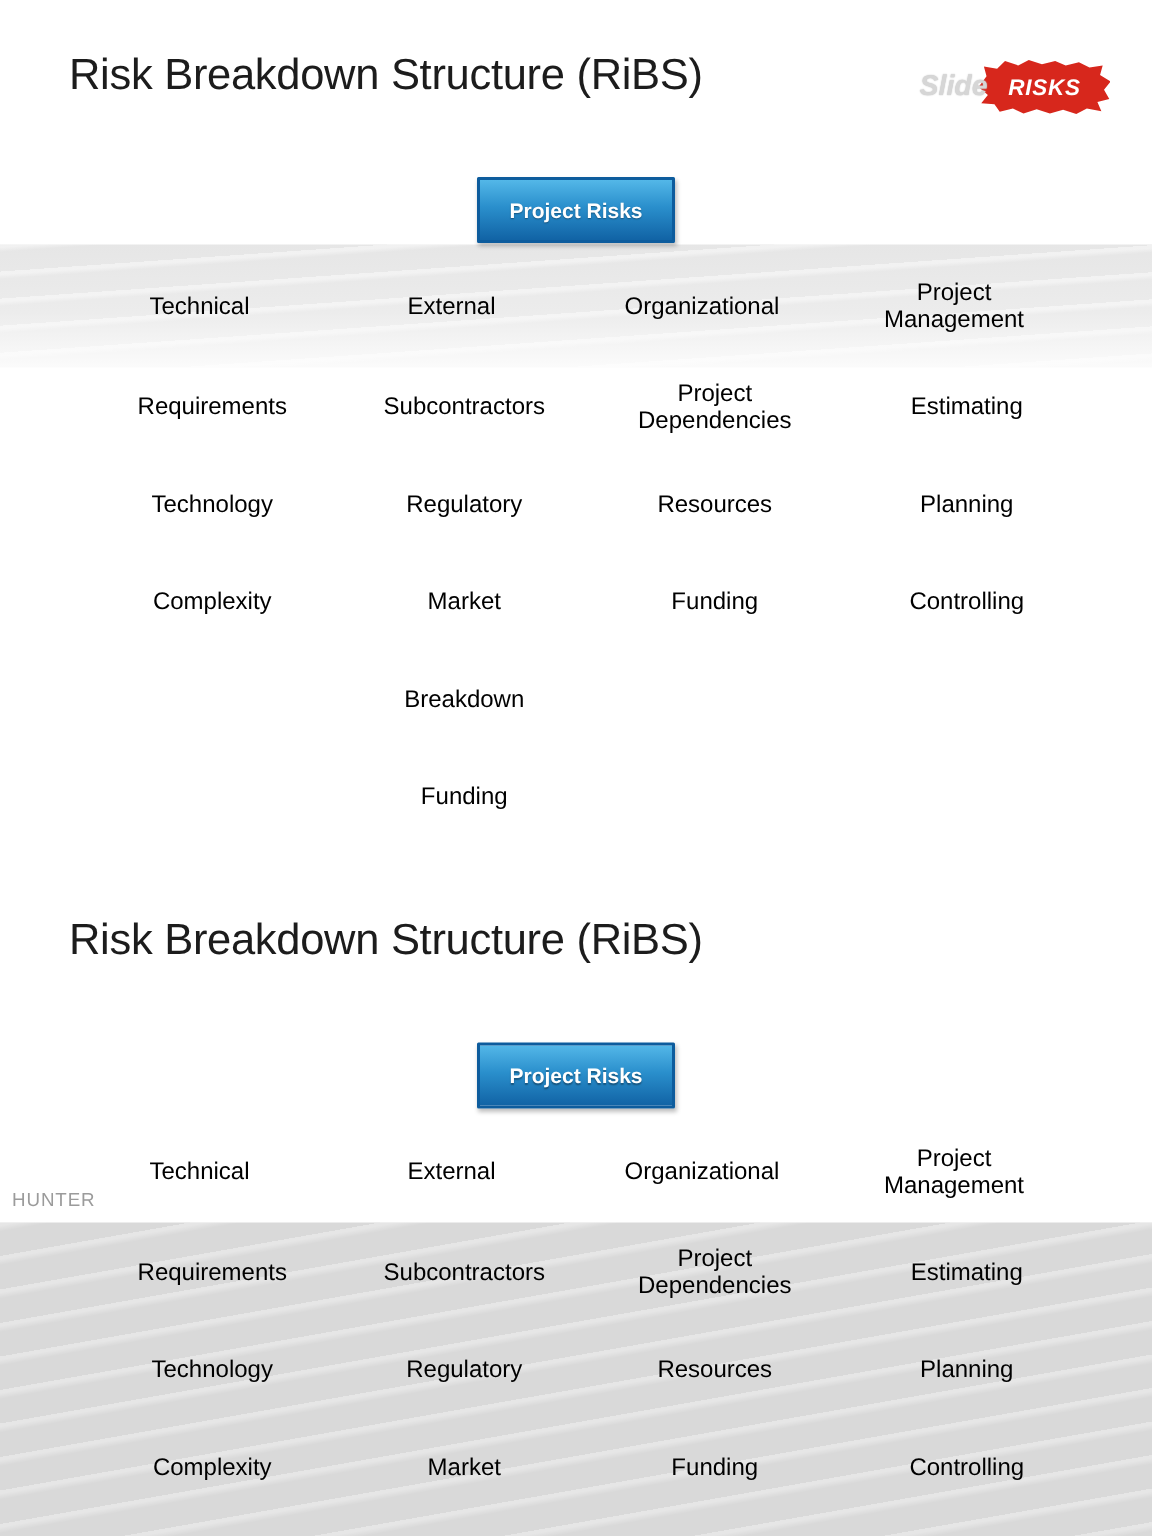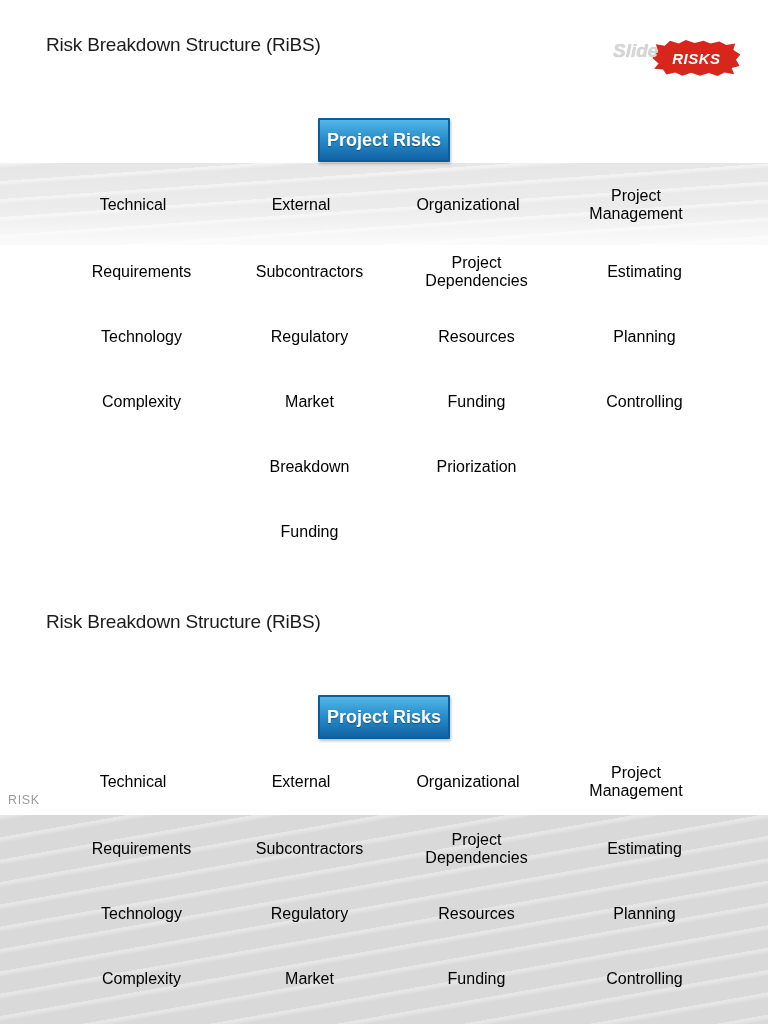--- a/index.html
+++ b/index.html
@@ -6,25 +6,25 @@
   .page{
     position:relative;width:768px;height:1024px;overflow:hidden;
     background:#ffffff;font-family:"Liberation Sans",sans-serif;
   }
   .slide{position:absolute;left:0;width:768px;height:576px;background:#ffffff;}
   .slide-1{top:0;}
   .slide-2{top:577px;}
 
   .slide-title{
     position:absolute;left:46px;top:34px;margin:0;
-    font-size:19px;font-weight:400;color:var(--title,#1c1c1c);letter-spacing:-0.2px;
+    font-size:29px;font-weight:400;color:var(--title,#1c1c1c);letter-spacing:-0.2px;
   }
 
   
-  .logo{position:absolute;left:613px;top:40px;display:flex;align-items:flex-start;}
+  .logo{position:absolute;left:613px;top:40px;display:flex;align-items:center;}
   .logo-slide{
     font-size:19px;font-weight:700;font-style:italic;color:#d6d6d6;
     text-shadow:0 0 1px #bdbdbd;margin-right:-6px;z-index:1;
   }
   .logo-burst{
     width:88px;height:36px;background:#d7271c;display:flex;align-items:center;justify-content:center;
     clip-path:polygon(0% 50%,6% 30%,4% 12%,14% 16%,20% 2%,30% 10%,38% 0%,48% 8%,58% 2%,66% 10%,76% 4%,84% 14%,94% 10%,92% 28%,100% 40%,95% 55%,99% 72%,90% 78%,93% 95%,82% 90%,74% 100%,64% 92%,54% 99%,44% 91%,34% 99%,26% 90%,16% 96%,12% 82%,2% 80%,7% 65%);
   }
   .logo-hunter{
     font-size:15px;font-weight:700;font-style:italic;color:#ffffff;letter-spacing:.5px;
@@ -51,21 +51,21 @@
       #d9d9d9;
   }
 
   .tree{position:absolute;left:0;top:0;width:768px;height:576px;z-index:1;}
 
   .node{position:absolute;display:flex;align-items:center;justify-content:center;
         text-align:center;box-sizing:border-box;border-radius:1px;}
   .root-node{
     background:linear-gradient(180deg,var(--blue-top,#53b7e8) 0%, #2a8fcc 45%, var(--blue-bottom,#1163a5) 100%);
     border:2px solid var(--blue-border,#0d5c9d);
-    color:#ffffff;font-size:18px;font-weight:700;
+    color:#ffffff;font-size:14px;font-weight:700;
     text-shadow:0 1px 1px rgba(0,0,0,.35);
     box-shadow:1px 2px 3px rgba(0,0,0,.25);
   }
   .cat-node{
     background:linear-gradient(180deg,var(--orange-top,#fec63f) 0%, #f9a githubRemoved;
   }
   .cat-node{
     background:linear-gradient(180deg,var(--orange-top,#fec63f) 0%, #f9a40f 48%, var(--orange-bottom,#ee8a00) 100%);
     border:1px solid var(--orange-border,#8a5a00);
     color:#1c1400;font-size:12.5px;font-weight:700;
@@ -122,33 +122,32 @@
         <div class="cline" style="left: 467px; top: 169px; width: 2px; height: 14px;"></div>
         <div class="node cat-node" style="left: 395px; top: 182px; width: 146px; height: 46px;">Organizational</div>
         <div class="cline" style="left: 407px; top: 228px; width: 2px; height: 240px;"></div>
         <div class="cline" style="left: 407px; top: 270px; width: 22px; height: 2px;"></div>
         <div class="node risk-node" style="left: 429px; top: 249px; width: 95px; height: 45px;">Project Dependencies</div>
         <div class="cline" style="left: 407px; top: 335px; width: 22px; height: 2px;"></div>
         <div class="node risk-node" style="left: 429px; top: 314px; width: 95px; height: 45px;">Resources</div>
         <div class="cline" style="left: 407px; top: 400px; width: 22px; height: 2px;"></div>
         <div class="node risk-node" style="left: 429px; top: 379px; width: 95px; height: 45px;">Funding</div>
         <div class="cline" style="left: 407px; top: 465px; width: 22px; height: 3px;"></div>
-        <div class="node risk-node" style="left: 429px; top: 444px; width: 95px; height: 45px;">Priorization</div>
         <div class="cline" style="left: 635px; top: 169px; width: 2px; height: 14px;"></div>
         <div class="node cat-node" style="left: 563px; top: 182px; width: 146px; height: 46px;">Project Management</div>
         <div class="cline" style="left: 575px; top: 228px; width: 2px; height: 240px;"></div>
         <div class="node risk-node" style="left: 597px; top: 249px; width: 95px; height: 45px;">Estimating</div>
         <div class="node risk-node" style="left: 597px; top: 314px; width: 95px; height: 45px;">Planning</div>
         <div class="node risk-node" style="left: 597px; top: 379px; width: 95px; height: 45px;">Controlling</div>
       </div>
   </section>
 
   <section class="slide slide-2">
     <h1 class="slide-title">Risk Breakdown Structure (RiBS)</h1>
-    <div class="side-label">RISK</div>
+    <div class="side-label">HUNTER</div>
     <div class="band band-2"></div>
     <div class="tree">
         <div class="node root-node" style="left: 318px; top: 118px; width: 132px; height: 44px;">Project Risks</div>
         <div class="cline" style="left: 383px; top: 162px; width: 2px; height: 9px;"></div>
         <div class="cline" style="left: 132px; top: 169px; width: 505px; height: 2px;"></div>
         <div class="cline" style="left: 132px; top: 169px; width: 2px; height: 14px;"></div>
         <div class="node cat-node" style="left: 60px; top: 182px; width: 146px; height: 46px;">Technical</div>
         <div class="cline" style="left: 72px; top: 228px; width: 2px; height: 175px;"></div>
         <div class="cline" style="left: 72px; top: 270px; width: 22px; height: 2px;"></div>
         <div class="node risk-node" style="left: 94px; top: 249px; width: 95px; height: 45px;">Requirements</div>

